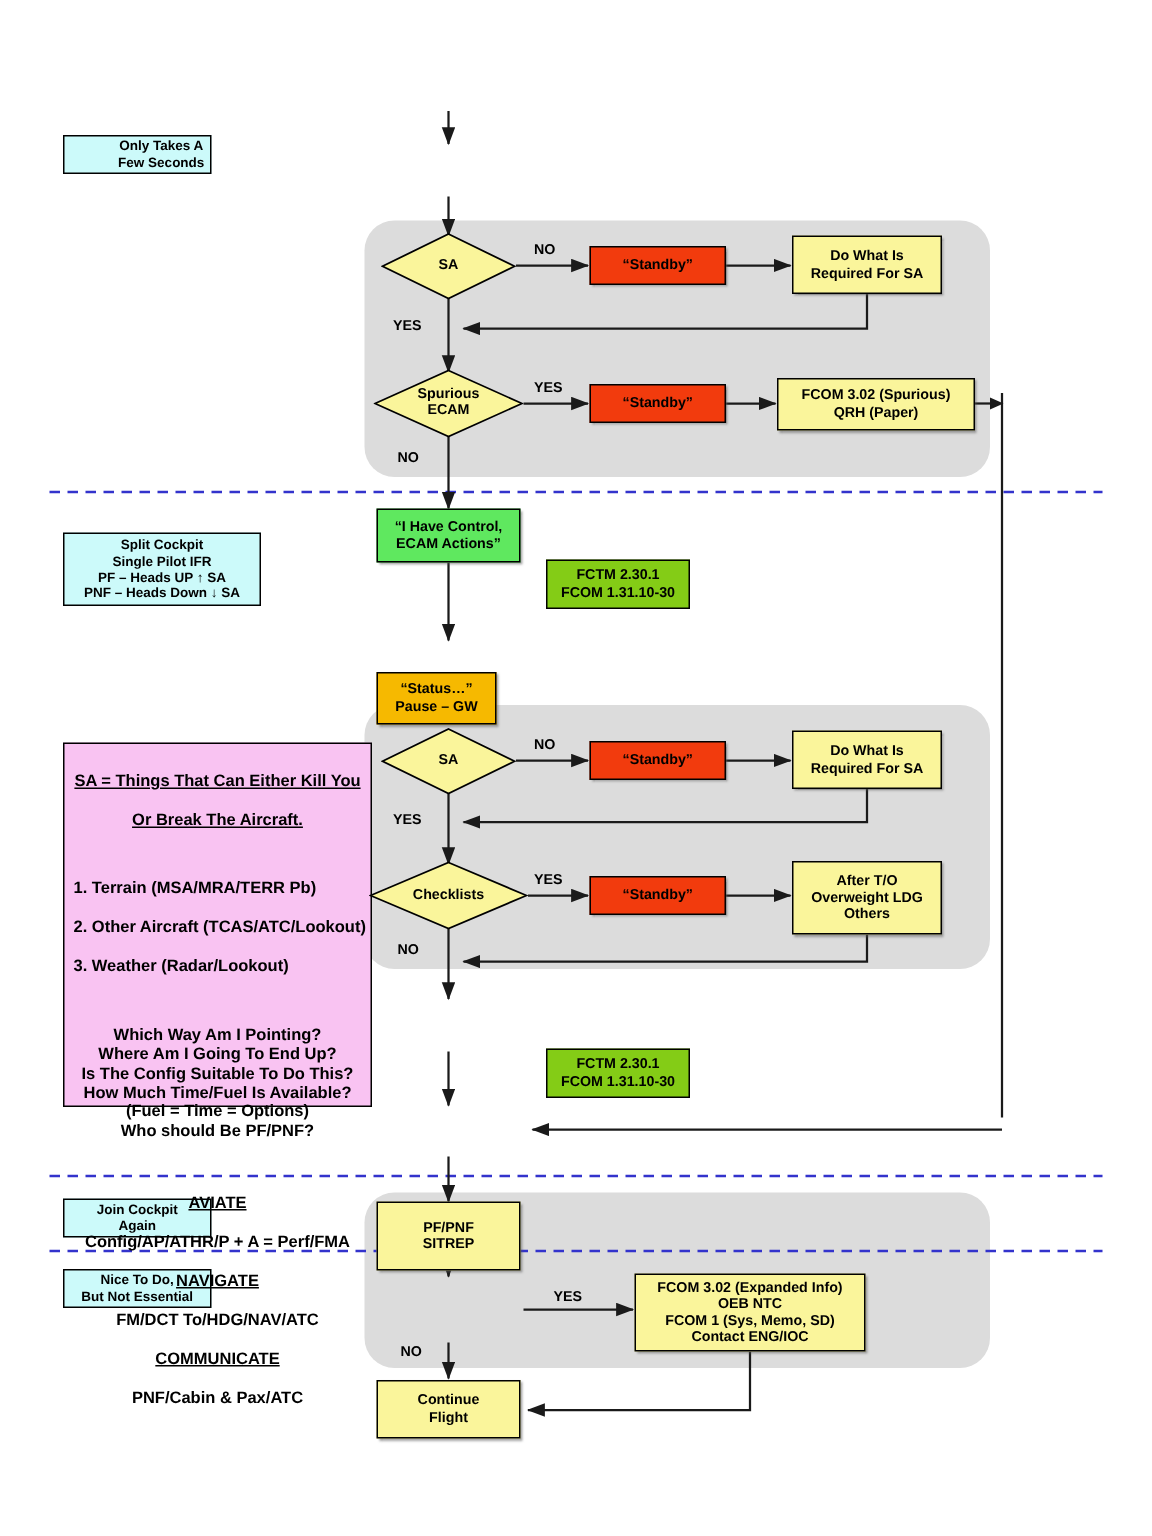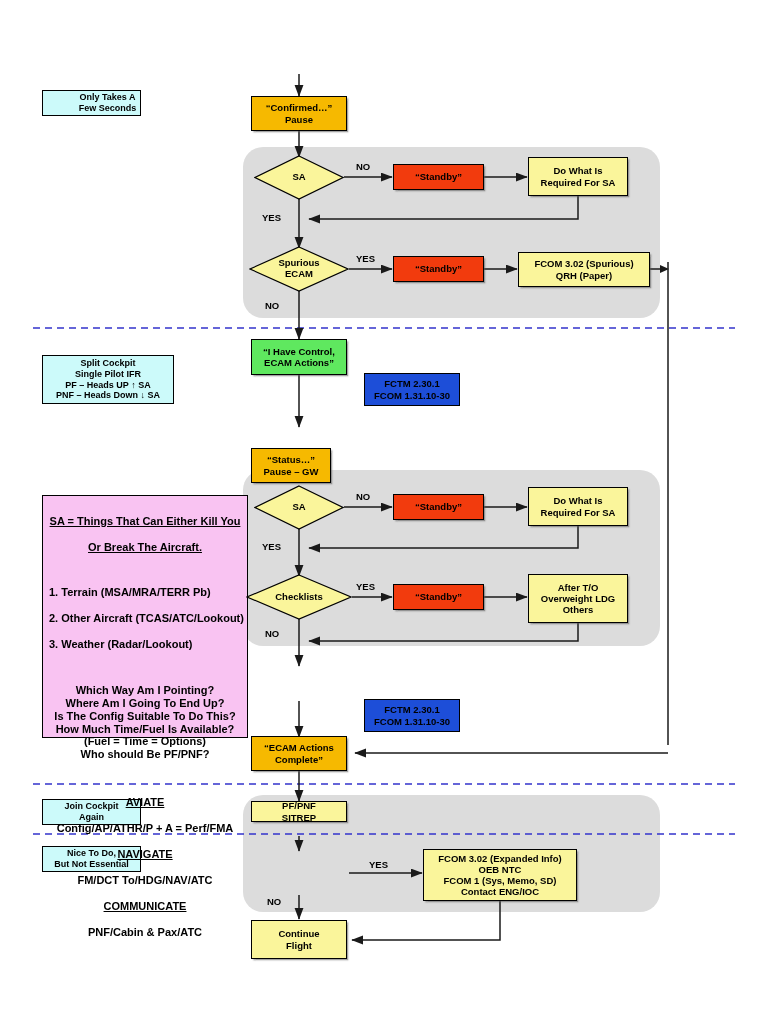--- a/index.html
+++ b/index.html
@@ -40,21 +40,21 @@
     border: 1px solid #000000;
     font-size: 9.5px;
     font-weight: bold;
     box-shadow: 1.5px 1.5px 1.5px rgba(90,90,90,0.55);
   }
   .yellow  { background: #FAF59B; }
   .orange  { background: #F6B900; }
   .red     { background: #F23B0D; }
   .green   { background: #5FE85F; }
   .cyan    { background: #CCFAFA; font-weight: bold; font-size: 9px; box-shadow: none; }
-  .plain   { background: #1d4ed8; font-weight: bold; font-size: 9.5px; box-shadow: none; }
+  .plain   { background: #84cc16; font-weight: bold; font-size: 9.5px; box-shadow: none; }
   .pink    { background: #F9C3F2; font-weight: bold; font-size: 11px;
              box-shadow: none; align-items: flex-start; padding-top: 6px; }
   .diamond-wrap {
     position: absolute;
   }
   .diamond-label {
     position: absolute;
     left: 0; top: 0;
     width: 100%; height: 100%;
     display: flex;
@@ -231,22 +231,20 @@
         <span style="display:block;">Config/AP/ATHR/P + A = Perf/FMA</span>
         <span class="u" style="display:block;">NAVIGATE</span>
         <span style="display:block;">FM/DCT To/HDG/NAV/ATC</span>
         <span class="u" style="display:block;">COMMUNICATE</span>
         <span style="display:block;">PNF/Cabin &amp; Pax/ATC</span>
       </span>
     </div>
   </div>
 
 
-  <div class="node box orange" style="left:251px; top:96px; width:96px; height:35px;">“Confirmed…”
-Pause</div>
 
   <div class="diamond-wrap" style="left:254px; top:155px; width:90px; height:45px;">
     <svg width="90" height="45" viewBox="0 0 90 45">
       <polygon points="45,1 89,22.5 45,44 1,22.5" fill="#FAF59B" stroke="#000" stroke-width="1.2"></polygon>
     </svg>
     <div class="diamond-label">SA</div>
   </div>
 
   <div class="node box red" style="left:393px; top:164px; width:91px; height:26px;">“Standby”</div>
 
@@ -297,24 +295,22 @@
   <div class="node box red" style="left:393px; top:584px; width:91px; height:26px;">“Standby”</div>
 
   <div class="node box yellow" style="left:528px; top:574px; width:100px; height:49px;">After T/O
 Overweight LDG
 Others</div>
 
 
   <div class="node box plain" style="left:364px; top:699px; width:96px; height:33px;">FCTM 2.30.1
 FCOM 1.31.10-30</div>
 
-  <div class="node box orange" style="left:251px; top:736px; width:96px; height:35px;">“ECAM Actions
-Complete”</div>
-
-  <div class="node box yellow" style="left:251px; top:801px; width:96px; height:21px;">PF/PNF
+
+  <div class="node box yellow" style="left:251px; top:801px; width:96px; height:46px;">PF/PNF
 SITREP</div>
 
 
   <div class="node box yellow" style="left:423px; top:849px; width:154px; height:52px;">FCOM 3.02 (Expanded Info)
 OEB                NTC
 FCOM 1 (Sys, Memo, SD)
 Contact ENG/IOC</div>
 
   <div class="node box yellow" style="left:251px; top:920px; width:96px; height:39px;">Continue
 Flight</div>

